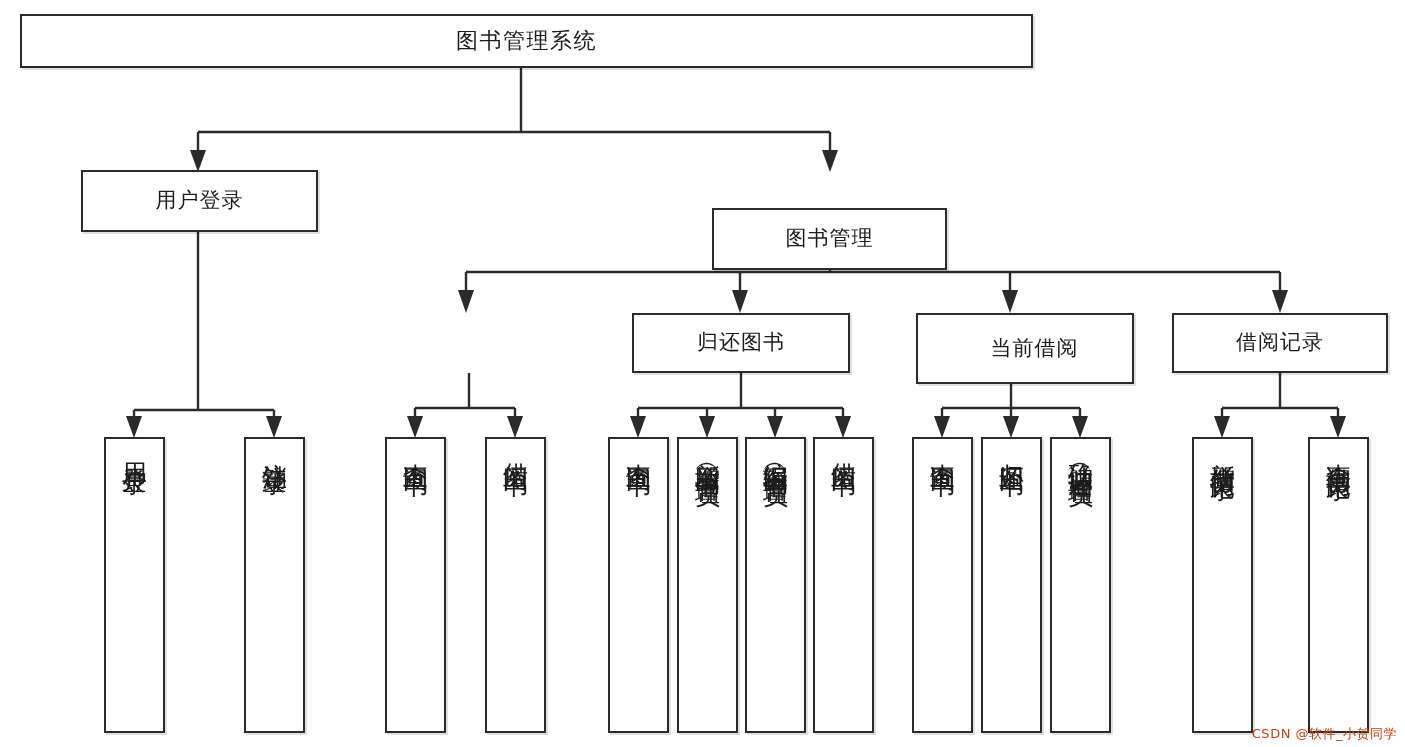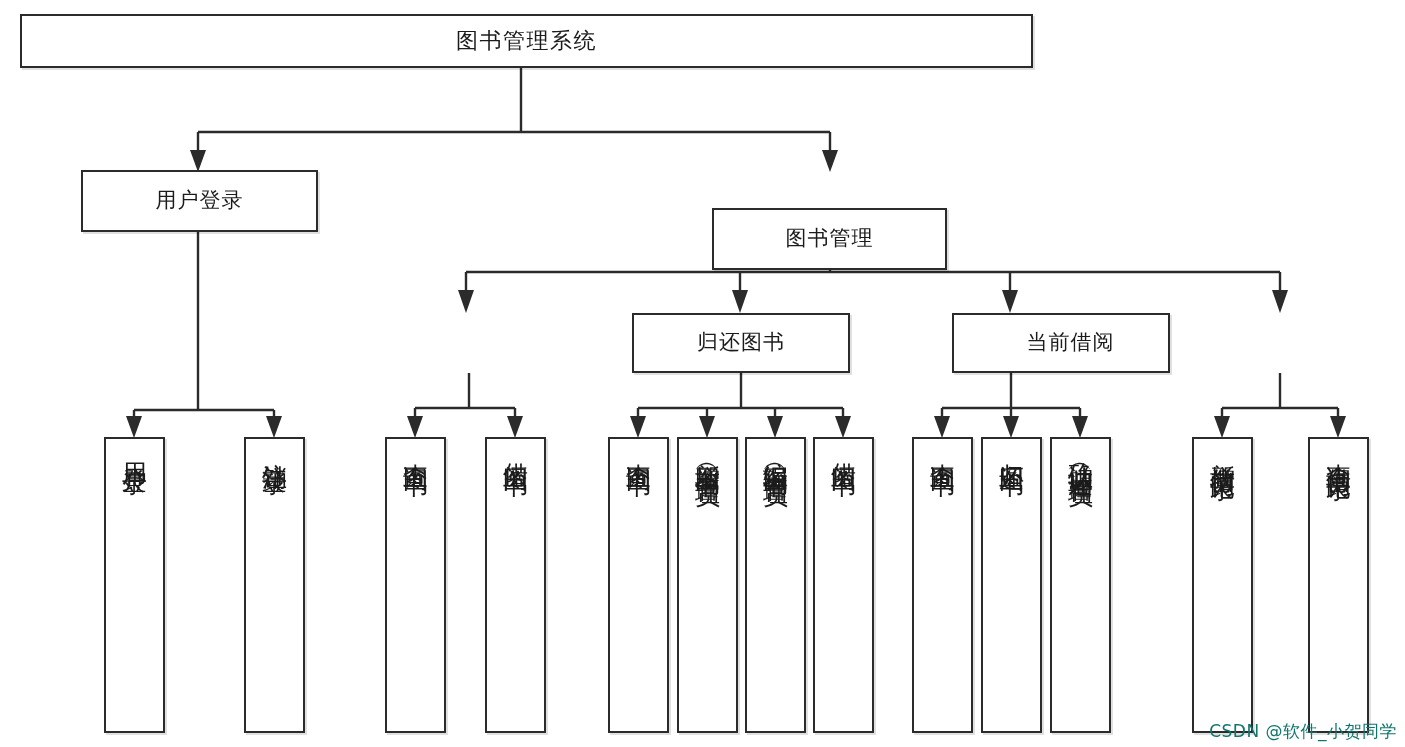--- a/index.html
+++ b/index.html
@@ -51,22 +51,22 @@
 
   
   #wires{position:absolute;left:0;top:0;width:1405px;height:747px;}
   #wires line, #wires path{stroke:#2b2b2b;stroke-width:2.4;fill:none;}
   #wires polygon{fill:#2b2b2b;}
 
   
   .watermark{
     position:absolute;
     right:8px;bottom:4px;
-    font-size:17px;
-    color:#0f766e;
+    font-size:13px;
+    color:#c2410c;
     letter-spacing:0.5px;
     user-select:none;
     white-space:nowrap;
   }
 </style>
 </head>
 <body>
 
 <div id="canvas">
 
@@ -139,22 +139,25 @@
   <div class="node horiz" style="left:81px;top:170px;width:237px;height:62px;">
     <span class="lbl">用户登录</span>
   </div>
   <div class="node horiz" style="left:712px;top:170px;width:235px;height:62px;margin-top:38px;">
     <span class="lbl">图书管理</span>
   </div>
 
   <div class="node horiz" style="left:632px;top:313px;width:218px;height:60px;">
     <span class="lbl">归还图书</span>
   </div>
-  <div class="node horiz" style="left:952px;top:313px;width:218px;height:60px;padding-left:19px;">
+  <div class="node horiz" style="left:916px;top:313px;width:218px;height:71px;padding-left:19px;">
     <span class="lbl">当前借阅</span>
+  </div>
+  <div class="node horiz" style="left:1172px;top:313px;width:216px;height:60px;">
+    <span class="lbl">借阅记录</span>
   </div>
 
   <div class="node vert" style="left:104px;top:437px;width:61px;height:296px;">
     <span class="lbl">用户登录</span>
   </div>
   <div class="node vert" style="left:244px;top:437px;width:61px;height:296px;">
     <span class="lbl">注销登录</span>
   </div>
 
   <div class="node vert" style="left:385px;top:437px;width:61px;height:296px;">

